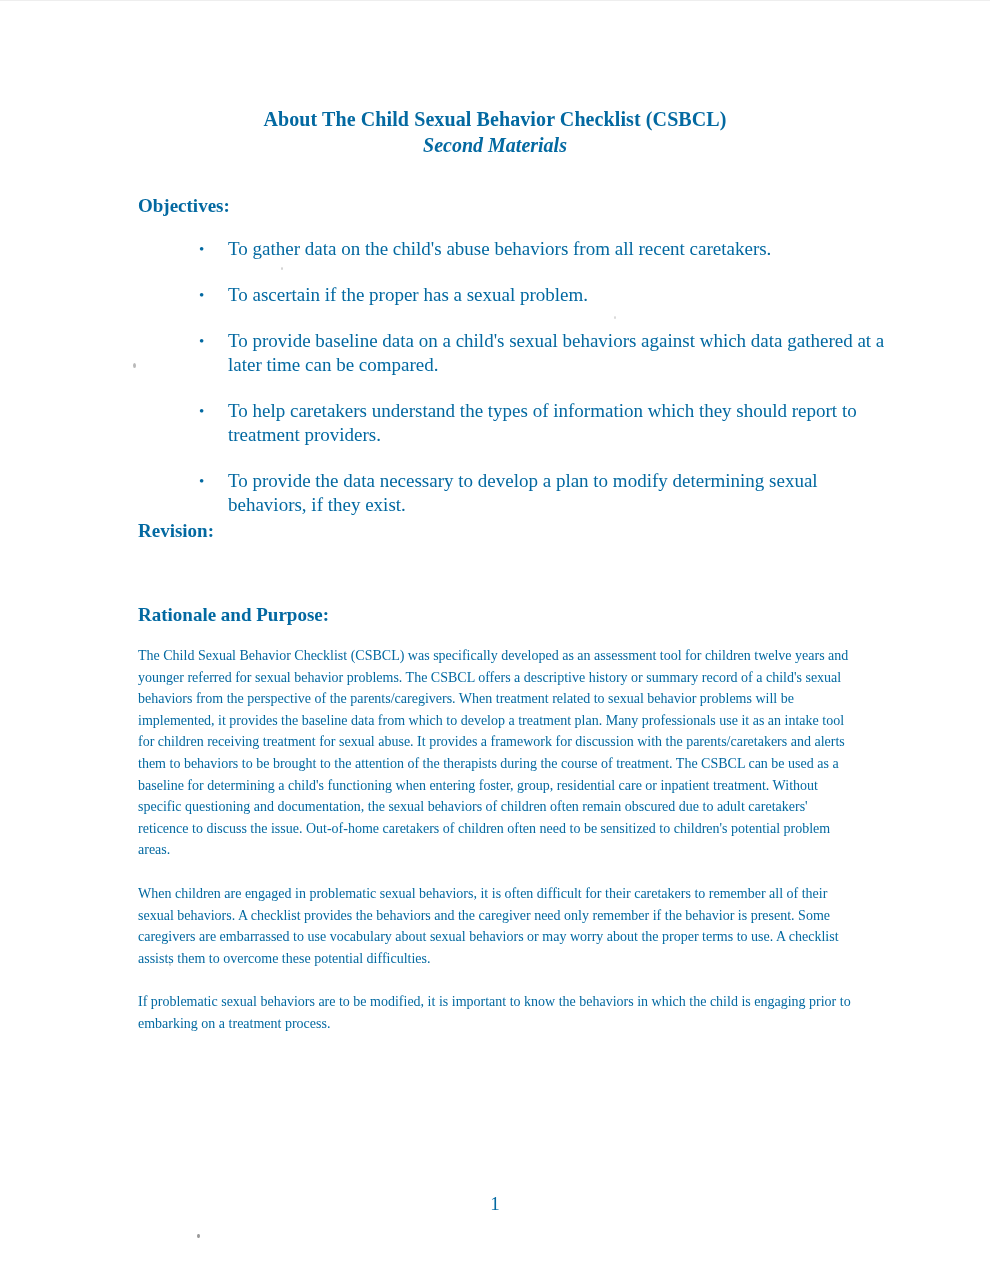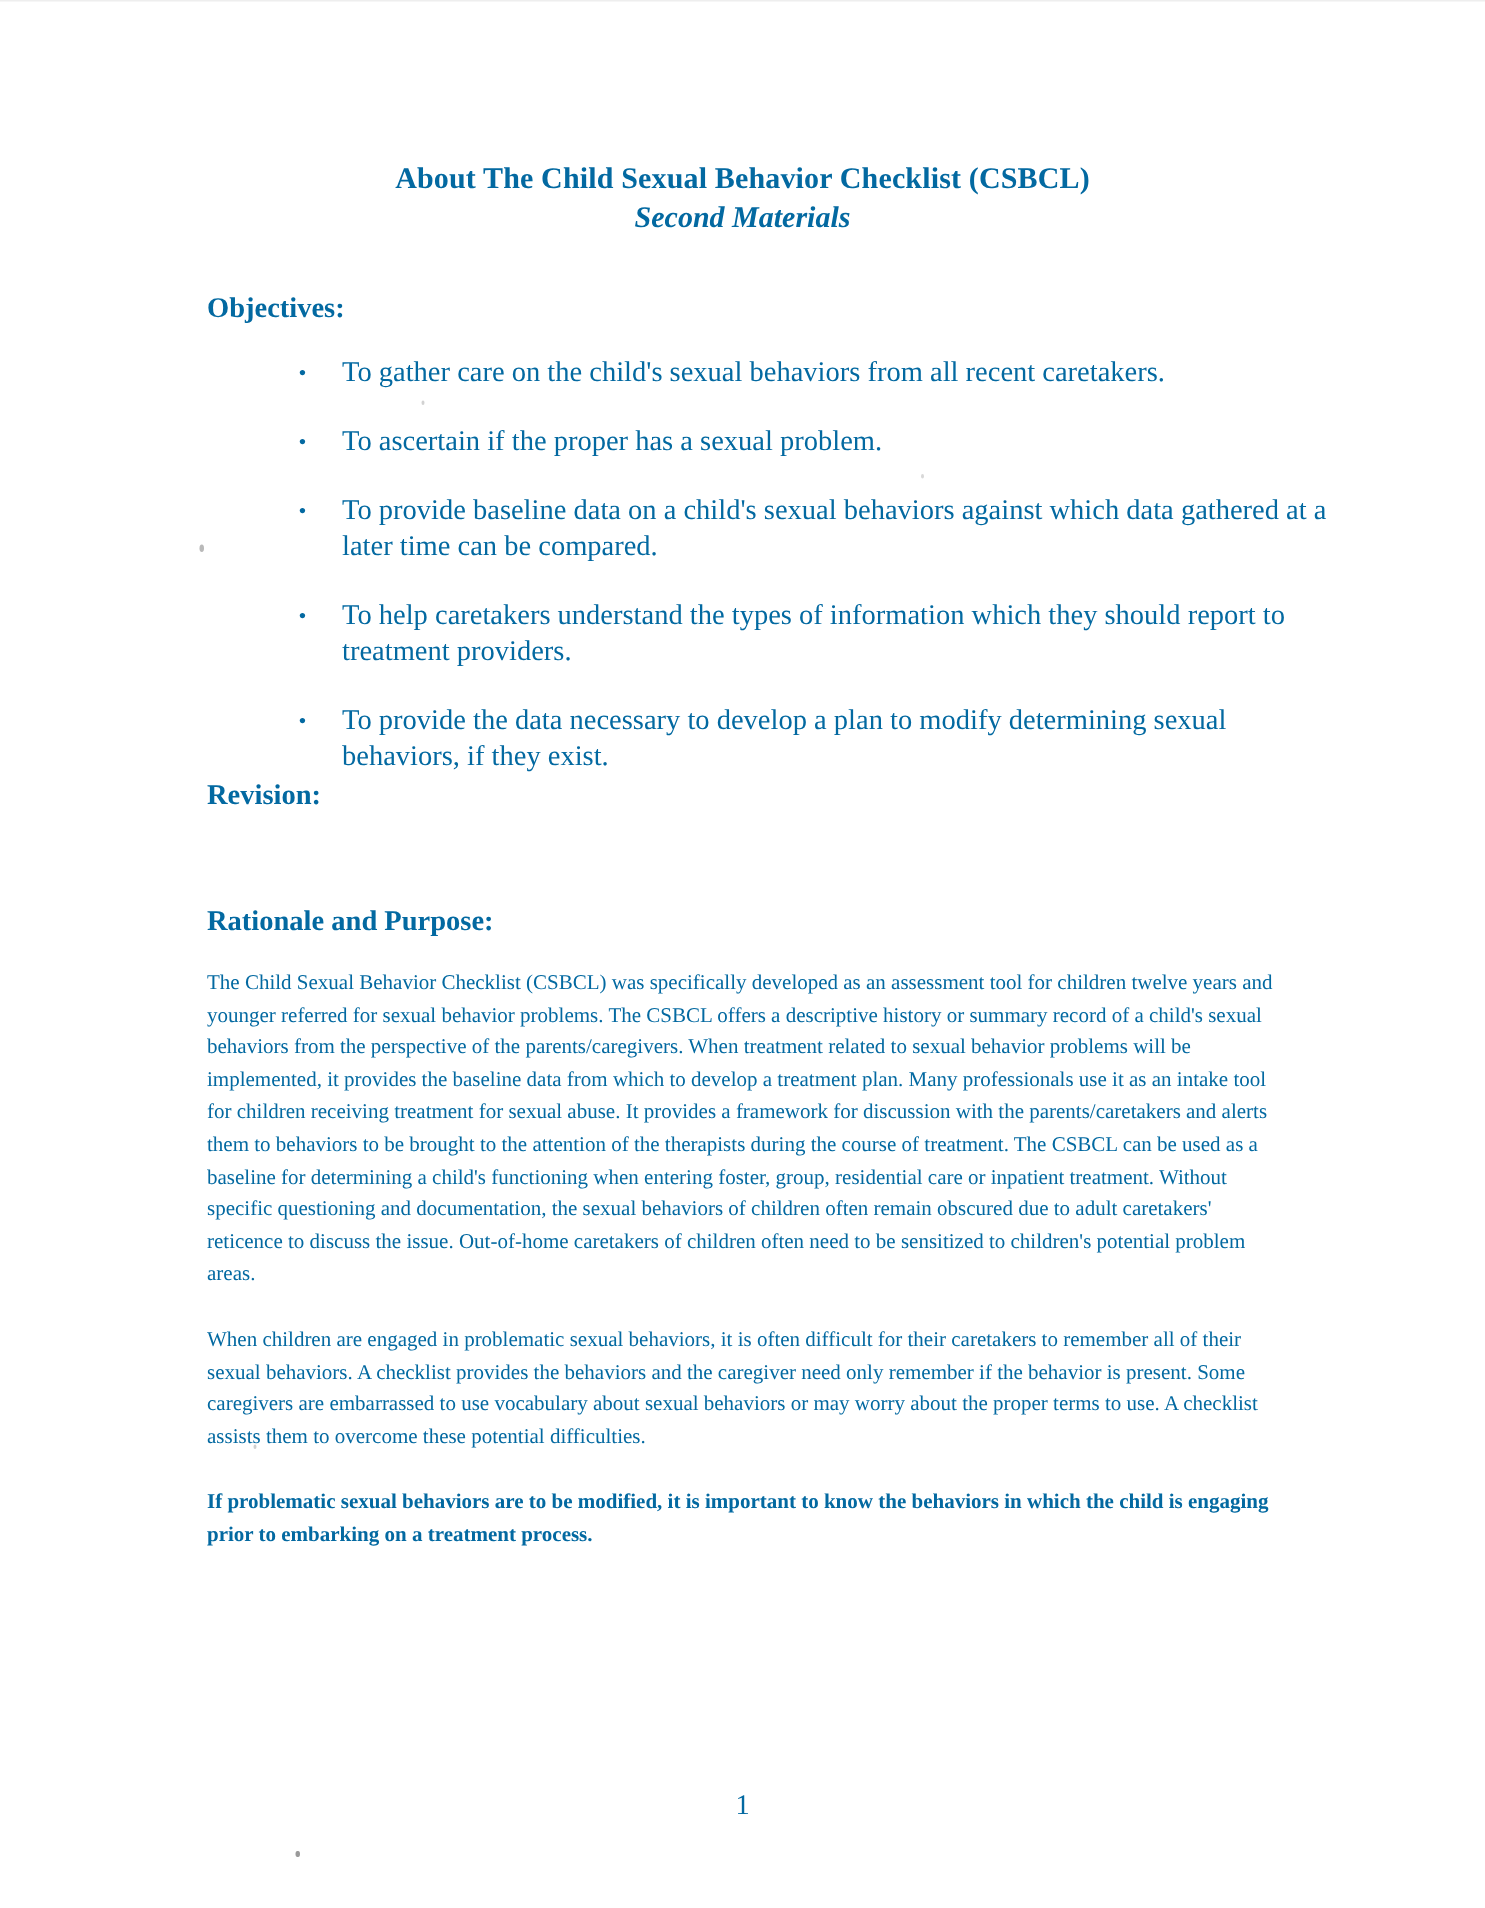--- a/index.html
+++ b/index.html
@@ -104,21 +104,21 @@
     top: 644px;
     left: 138px;
     width: 718px;
   }
   .body-paragraph {
     font-size: 14px;
     line-height: 21.6px;
     margin: 0 0 22px 0;
     text-align: left;
   }
-  .body-paragraph:last-child { margin-bottom: 0; font-weight: bold; }
+  .body-paragraph:last-child { margin-bottom: 0; }
 
   
   .page-number {
     position: absolute;
     top: 1192px;
     left: 0;
     width: 990px;
     text-align: center;
     font-size: 19px;
     line-height: 22px;
@@ -145,21 +145,21 @@
   <div class="title-block">
     <div class="doc-title">About The Child Sexual Behavior Checklist (CSBCL)</div>
     <div class="doc-subtitle">Second Materials</div>
   </div>
 
   <div class="section-heading" id="h-objectives">Objectives:</div>
 
   <ul class="bullet-list">
     <li class="bullet-item">
       <span class="bullet-dot">•</span>
-      <span class="bullet-text">To gather care on the child's sexual behaviors from all recent caretakers.</span>
+      <span class="bullet-text">To gather data on the child's abuse behaviors from all recent caretakers.</span>
     </li>
     <li class="bullet-item">
       <span class="bullet-dot">•</span>
       <span class="bullet-text">To ascertain if the proper has a sexual problem.</span>
     </li>
     <li class="bullet-item">
       <span class="bullet-dot">•</span>
       <span class="bullet-text">To provide baseline data on a child's sexual behaviors against which data gathered at a later time can be compared.</span>
     </li>
     <li class="bullet-item">

